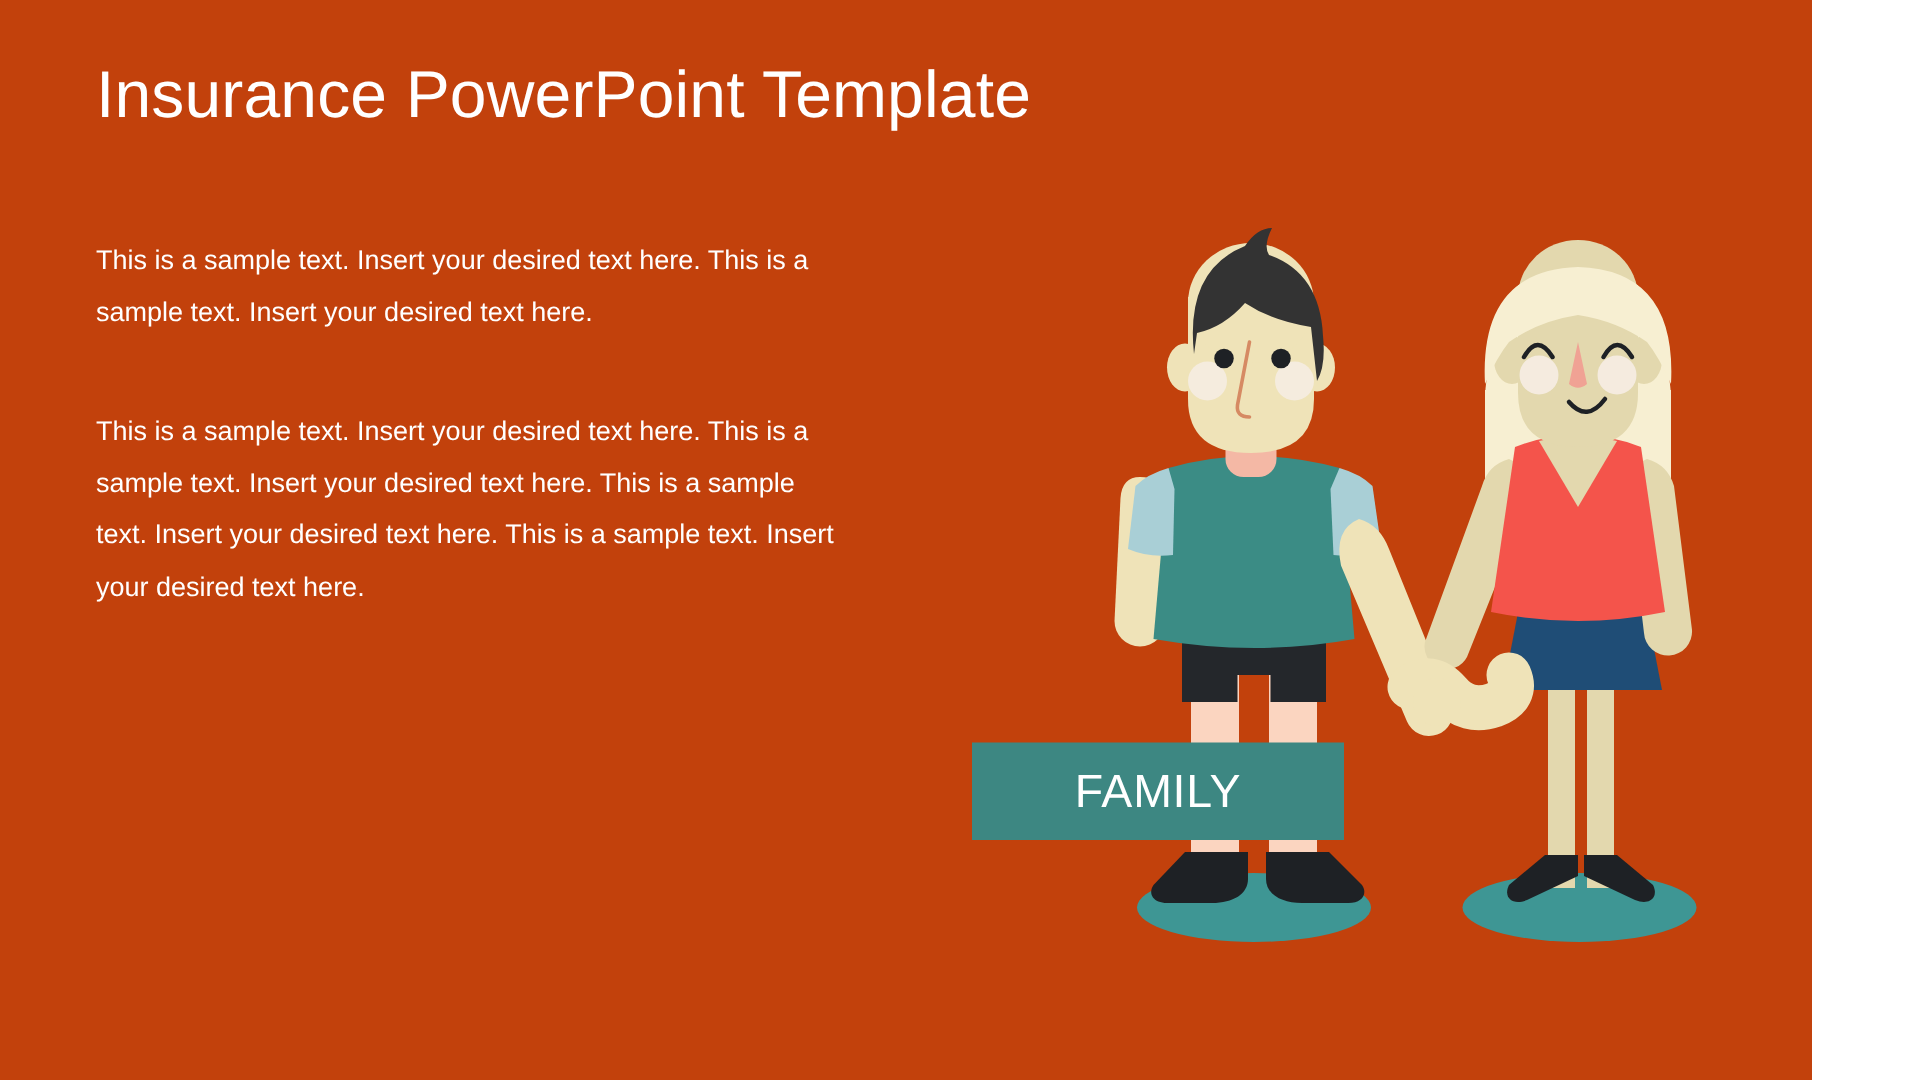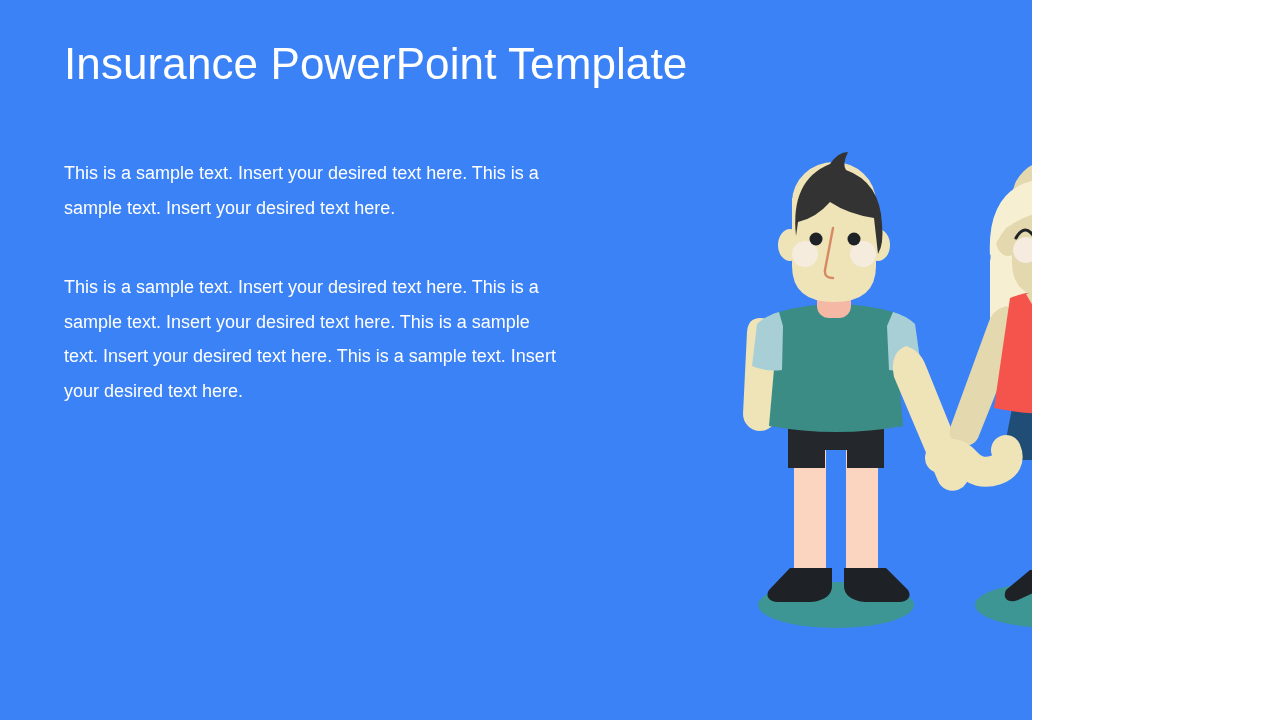--- a/index.html
+++ b/index.html
@@ -6,23 +6,23 @@
   html, body {
     margin: 0;
     padding: 0;
     background: #ffffff;
   }
   body {
     font-family: "Liberation Sans", sans-serif;
   }
   #slide {
     position: relative;
-    width: 1032px;
+    width: 1208px;
     height: 720px;
-    background: #3b82f6;
+    background: #c2410c;
     overflow: hidden;
   }
 
   
   #text-col {
     position: absolute;
     left: 64px;
     top: 36px;
     width: 540px;
   }
@@ -181,14 +181,17 @@
       </g>
 
       <g>
         <path d="M300 308 q14 -10 26 4 q12 14 30 8 q16 -6 10 -20" fill="none" stroke="#EFE3B8" stroke-width="30" stroke-linecap="round" stroke-linejoin="round"></path>
         <circle cx="318" cy="318" r="16" fill="#EFE3B8"></circle>
       </g>
 
     </svg>
   </div>
 
+  <div id="family-banner">
+    <span id="family-label">FAMILY</span>
+  </div>
 
 </div>
 
 </body></html>

